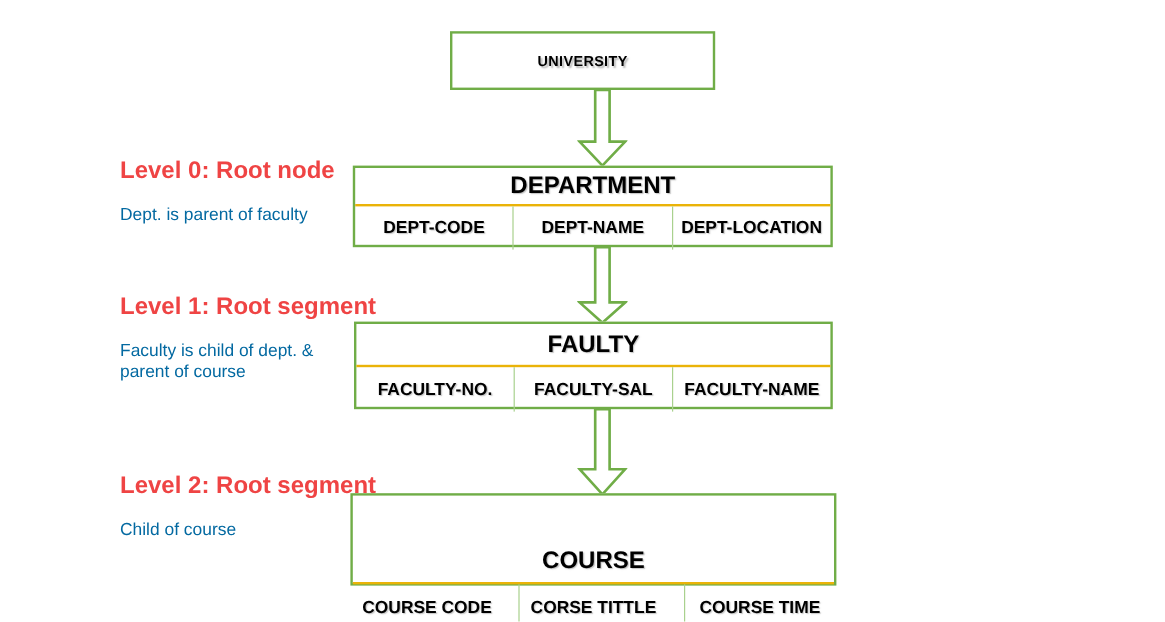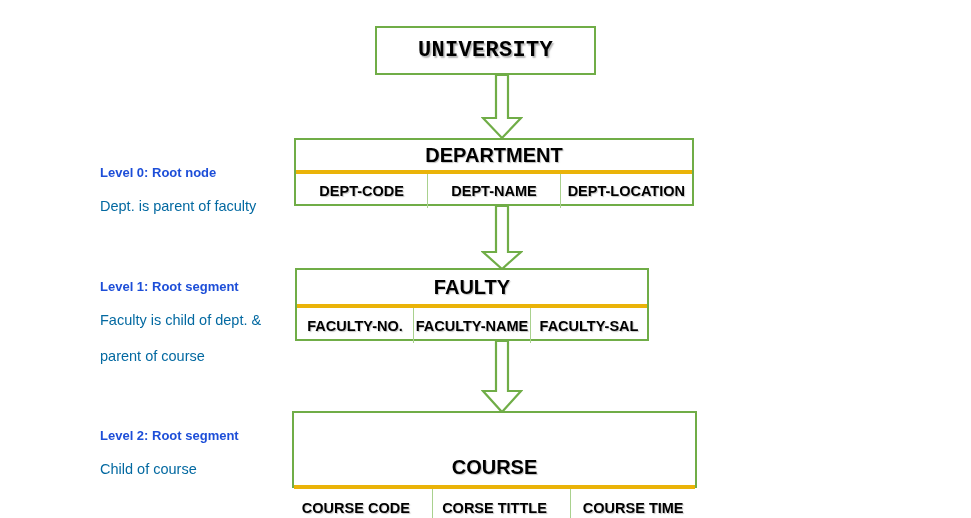--- a/index.html
+++ b/index.html
@@ -23,36 +23,35 @@
     height: 518px;
   }
 
   
   .level-block {
     position: absolute;
     width: 200px;
     text-align: left;
   }
   .level-title {
-    font-size: 13px;
+    font-size: 20px;
     font-weight: bold;
-    color: #1d4ed8;
+    color: #ef4444;
     line-height: 1.2;
     white-space: nowrap;
-    margin-top: 35px;
   }
   .level-desc {
     font-size: 14.5px;
     font-weight: normal;
     color: #0369a1;
     line-height: 1.2;
     white-space: nowrap;
   }
   .level-desc.l1 { margin-top: 17px; }
-  .level-desc.l2 { margin-top: 19px; }
+  .level-desc.l2 { }
 
   #level0-block { left: 100px; top: 130px; }
   #level1-block { left: 100px; top: 244px; }
   #level2-block { left: 100px; top: 393px; }
 
   
   .entity {
     position: absolute;
     background: #ffffff;
     border: 2px solid #70ad47;
@@ -67,21 +66,21 @@
     text-shadow: 1px 1px 1px rgba(140,140,140,0.55);
     display: flex;
     align-items: center;
     justify-content: center;
     box-sizing: border-box;
   }
 
   .entity-row {
     display: flex;
     box-sizing: border-box;
-    border-top: 4px solid #eab308;
+    border-top: 2px solid #eab308;
   }
   .entity-cell {
     flex: 1 1 0;
     display: flex;
     align-items: center;
     justify-content: center;
     font-weight: bold;
     font-size: 14.5px;
     color: #000000;
     text-shadow: 1px 1px 1px rgba(140,140,140,0.5);
@@ -94,39 +93,38 @@
 
   
   #university-box {
     left: 375px;
     top: 26px;
     width: 221px;
     height: 49px;
   }
   #university-box .entity-title {
     height: 100%;
-    font-size: 22px;
+    font-size: 12px;
     letter-spacing: 0.3px;
     text-shadow: 1.5px 1.5px 1.5px rgba(130,130,130,0.6);
-    font-family: Liberation Mono, monospace;
   }
 
   #department-box {
     left: 294px;
     top: 138px;
     width: 400px;
     height: 68px;
   }
   #department-box .entity-title { height: 30px; }
   #department-box .entity-row   { height: 38px; }
 
   #faculty-box {
     left: 295px;
     top: 268px;
-    width: 354px;
+    width: 399px;
     height: 73px;
   }
   #faculty-box .entity-title { height: 34px; }
   #faculty-box .entity-row   { height: 39px; }
 
   #course-box {
     left: 292px;
     top: 411px;
     width: 405px;
     height: 77px;
@@ -188,22 +186,22 @@
   <div class="arrow" id="arrow-2">
     <svg viewBox="0 0 42 65" preserveAspectRatio="none" aria-hidden="true">
       <path d="M15,1 L27,1 L27,47 L40,47 L21,64 L2,47 L15,47 Z" fill="#ffffff" stroke="#70ad47" stroke-width="2.2" stroke-linejoin="miter"></path>
     </svg>
   </div>
 
   <div class="entity" id="faculty-box">
     <div class="entity-title">FAULTY</div>
     <div class="entity-row">
       <div class="entity-cell">FACULTY-NO.</div>
+      <div class="entity-cell">FACULTY-SAL</div>
       <div class="entity-cell">FACULTY-NAME</div>
-      <div class="entity-cell">FACULTY-SAL</div>
     </div>
   </div>
 
   <div class="arrow" id="arrow-3">
     <svg viewBox="0 0 42 74" preserveAspectRatio="none" aria-hidden="true">
       <path d="M15,1 L27,1 L27,51 L40,51 L21,72 L2,51 L15,51 Z" fill="#ffffff" stroke="#70ad47" stroke-width="2.2" stroke-linejoin="miter"></path>
     </svg>
   </div>
 
   <div class="entity" id="course-box">

